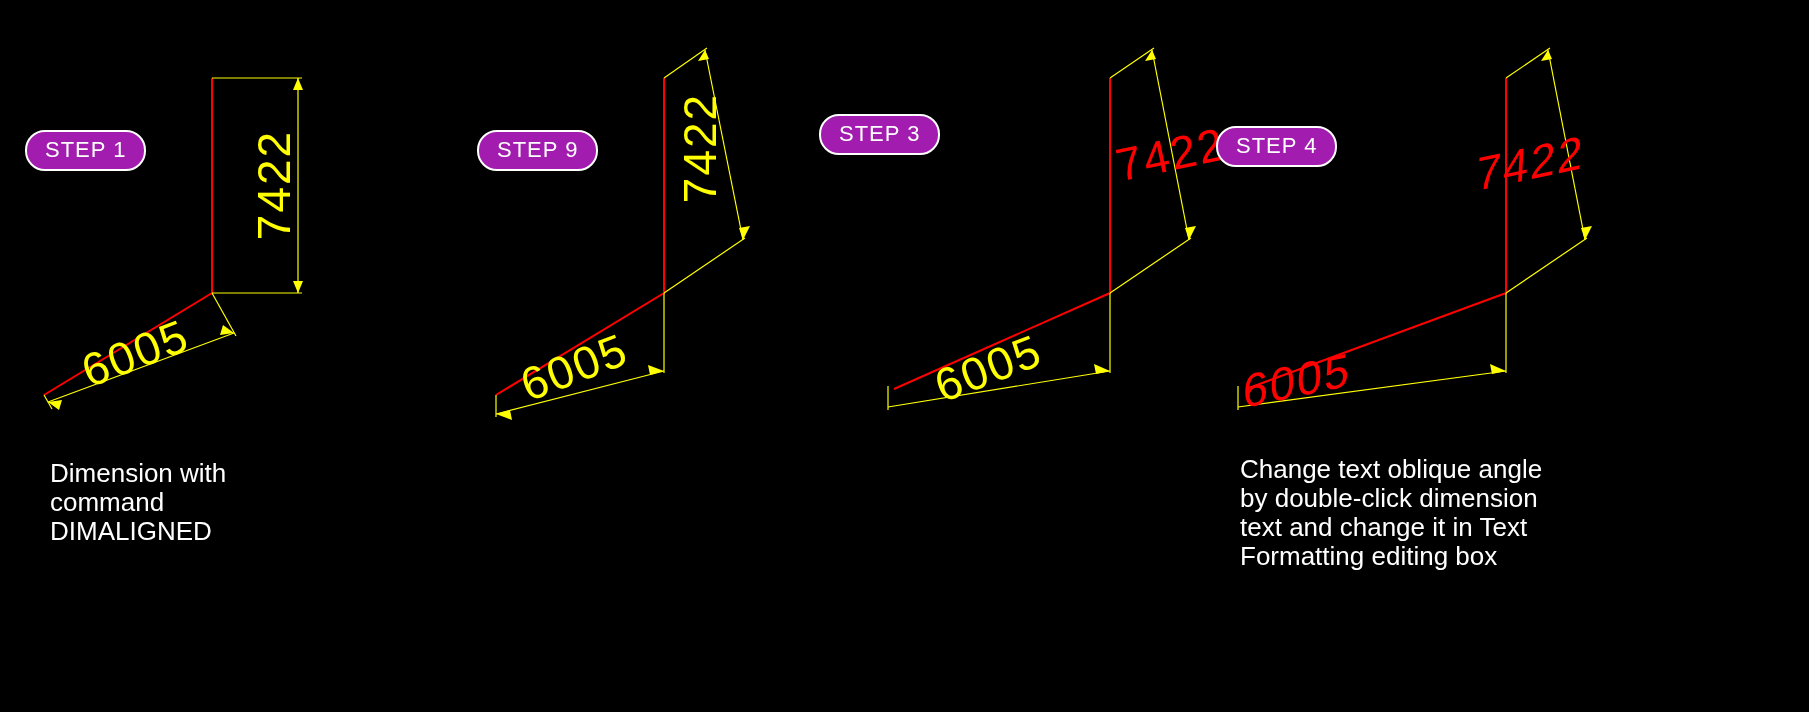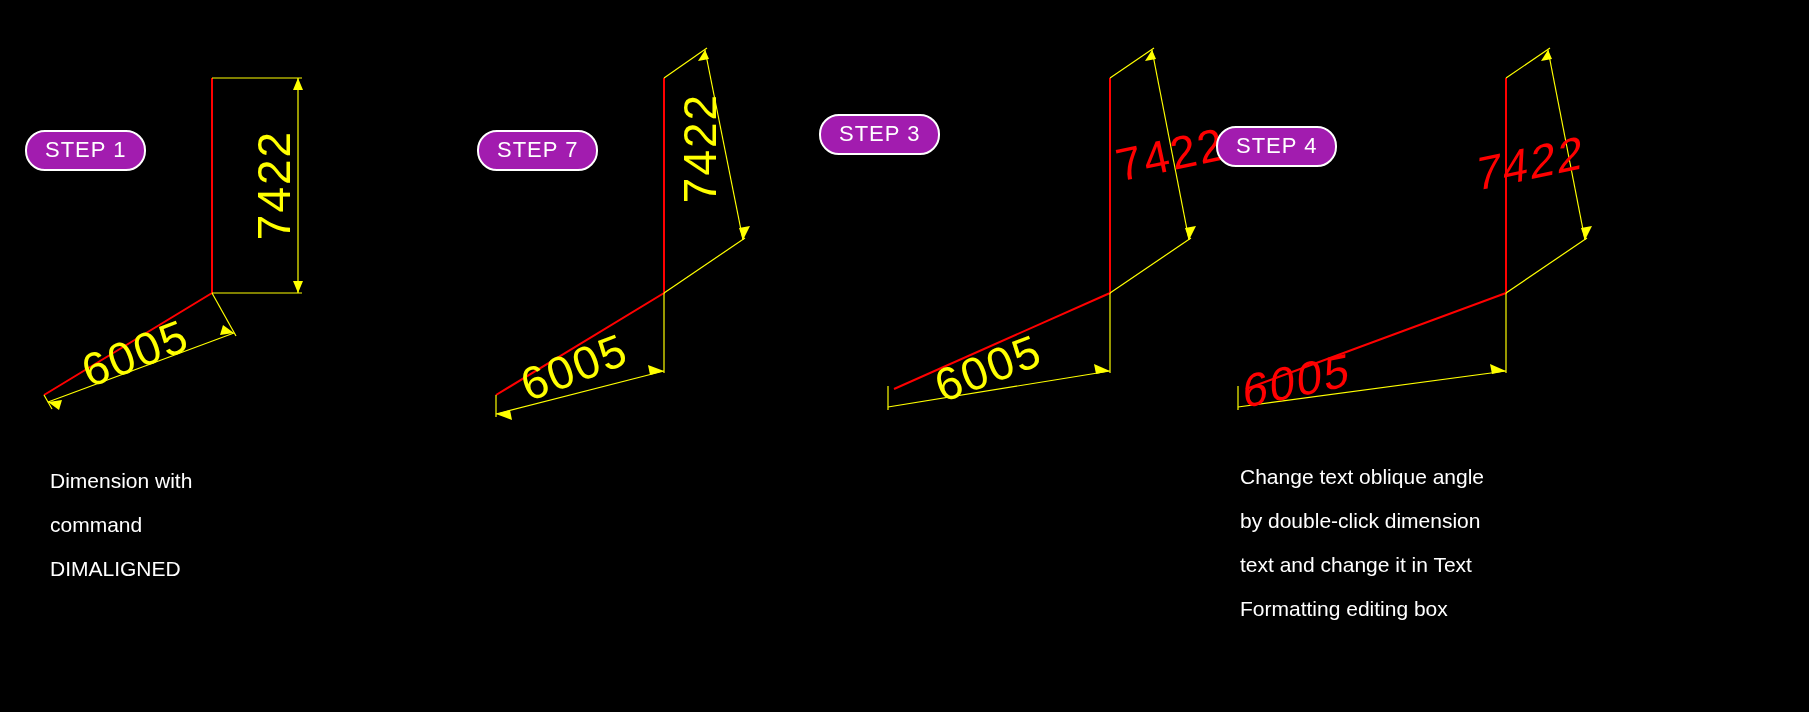--- a/index.html
+++ b/index.html
@@ -32,22 +32,22 @@
     color: #ffffff;
     font-size: 22px;
     letter-spacing: 1px;
     padding: 5px 18px 6px 18px;
     background: #a21caf;
     white-space: nowrap;
   }
   .caption {
     position: absolute;
     color: #ffffff;
-    font-size: 21px;
-    line-height: 44px;
+    font-size: 26px;
+    line-height: 29px;
     white-space: pre-line;
   }
   svg.drawing {
     position: absolute;
     left: 0;
     top: 0;
     width: 452px;
     height: 500px;
     overflow: visible;
   }
@@ -98,21 +98,21 @@
       <path d="M291,240 l-4,-12 l11,-2 z" fill="#ffff00"></path>
       <text class="dimtext" x="272" y="148" fill="#ffff00" text-anchor="middle" transform="rotate(-90 272 148)" dy="-8">7422</text>
 
       <line x1="44" y1="395" x2="44" y2="417" stroke="#ffff00" stroke-width="1.2"></line>
       <line x1="212" y1="293" x2="212" y2="373" stroke="#ffff00" stroke-width="1.2"></line>
       <line x1="44" y1="414" x2="212" y2="371" stroke="#ffff00" stroke-width="1.2"></line>
       <path d="M44,414 l14,-4 l2,10 z" fill="#ffff00"></path>
       <path d="M212,371 l-14,4 l-2,-10 z" fill="#ffff00"></path>
       <text class="dimtext" x="128" y="382" fill="#ffff00" text-anchor="middle" transform="rotate(-21 128 382)" dy="0">6005</text>
     </svg>
-    <div class="step-badge" style="left:25px; top:130px">STEP 7</div>
+    <div class="step-badge" style="left:25px; top:130px">STEP 9</div>
   </div>
 
   <div class="panel" style="left:904px">
     <svg class="drawing" viewBox="0 0 452 500">
       <polyline points="-10,389 206,293 206,78" fill="none" stroke="#ff0000" stroke-width="2"></polyline>
       <line x1="206" y1="78" x2="250" y2="48" stroke="#ffff00" stroke-width="1.2"></line>
       <line x1="206" y1="293" x2="287" y2="238" stroke="#ffff00" stroke-width="1.2"></line>
       <line x1="248" y1="50" x2="285" y2="240" stroke="#ffff00" stroke-width="1.2"></line>
       <path d="M248,50 l-7,11 l11,-2 z" fill="#ffff00"></path>
       <path d="M285,240 l-4,-12 l11,-2 z" fill="#ffff00"></path>

